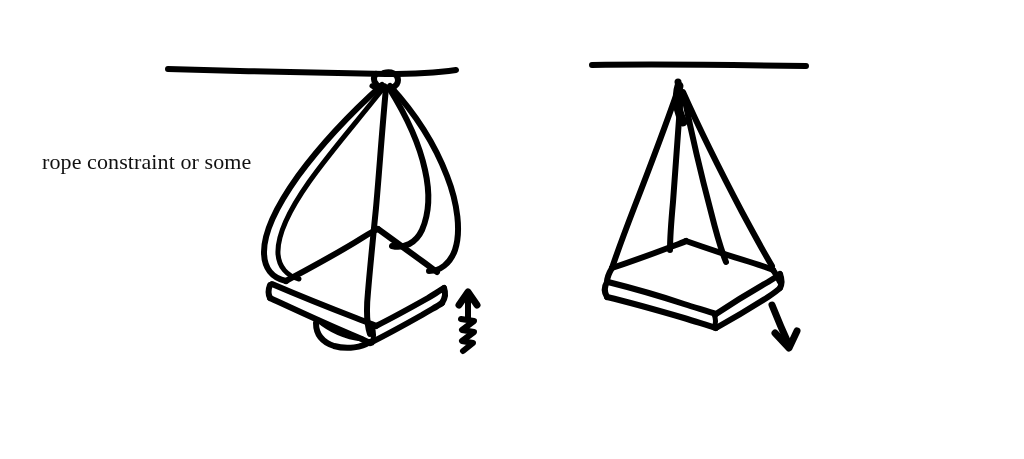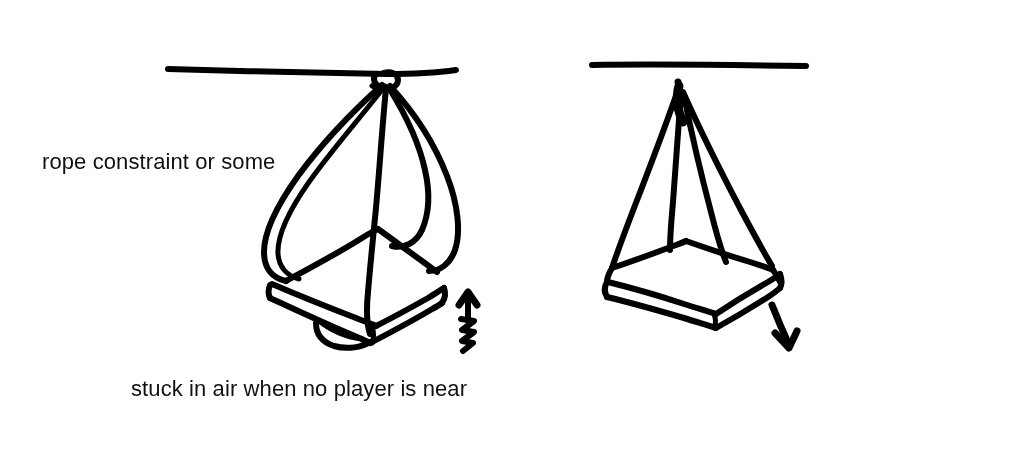--- a/index.html
+++ b/index.html
@@ -22,21 +22,21 @@
     position: absolute;
     left: 0;
     top: 0;
     width: 1024px;
     height: 459px;
     display: block;
   }
   .label {
     position: absolute;
     color: #111111;
-    font-family: Liberation Sans, sans-serif;
+    font-family: Liberation Serif, serif;
     font-size: 22px;
     line-height: 26px;
     white-space: nowrap;
     letter-spacing: 0.1px;
   }
   #label-rope      { left: 42px;  top: 149px; }
   #label-stuck     { left: 131px; top: 376px; }
   #label-drops     { left: 609px; top: 374px; }
 </style>
 </head>
@@ -182,16 +182,15 @@
 
         <path d="M772 305 C 778 320, 784 334, 789 345" stroke-width="7"></path>
         <path d="M775 333 L 789 348 L 797 331" stroke-width="7"></path>
       </g>
 
     </g>
   </svg>
 
   <div class="label" id="label-rope">rope constraint or some</div>
 
-  <div class="label" id="label-stuck">stuck in air when no player is near</div>
 
 
 </div>
 
 </body></html>

